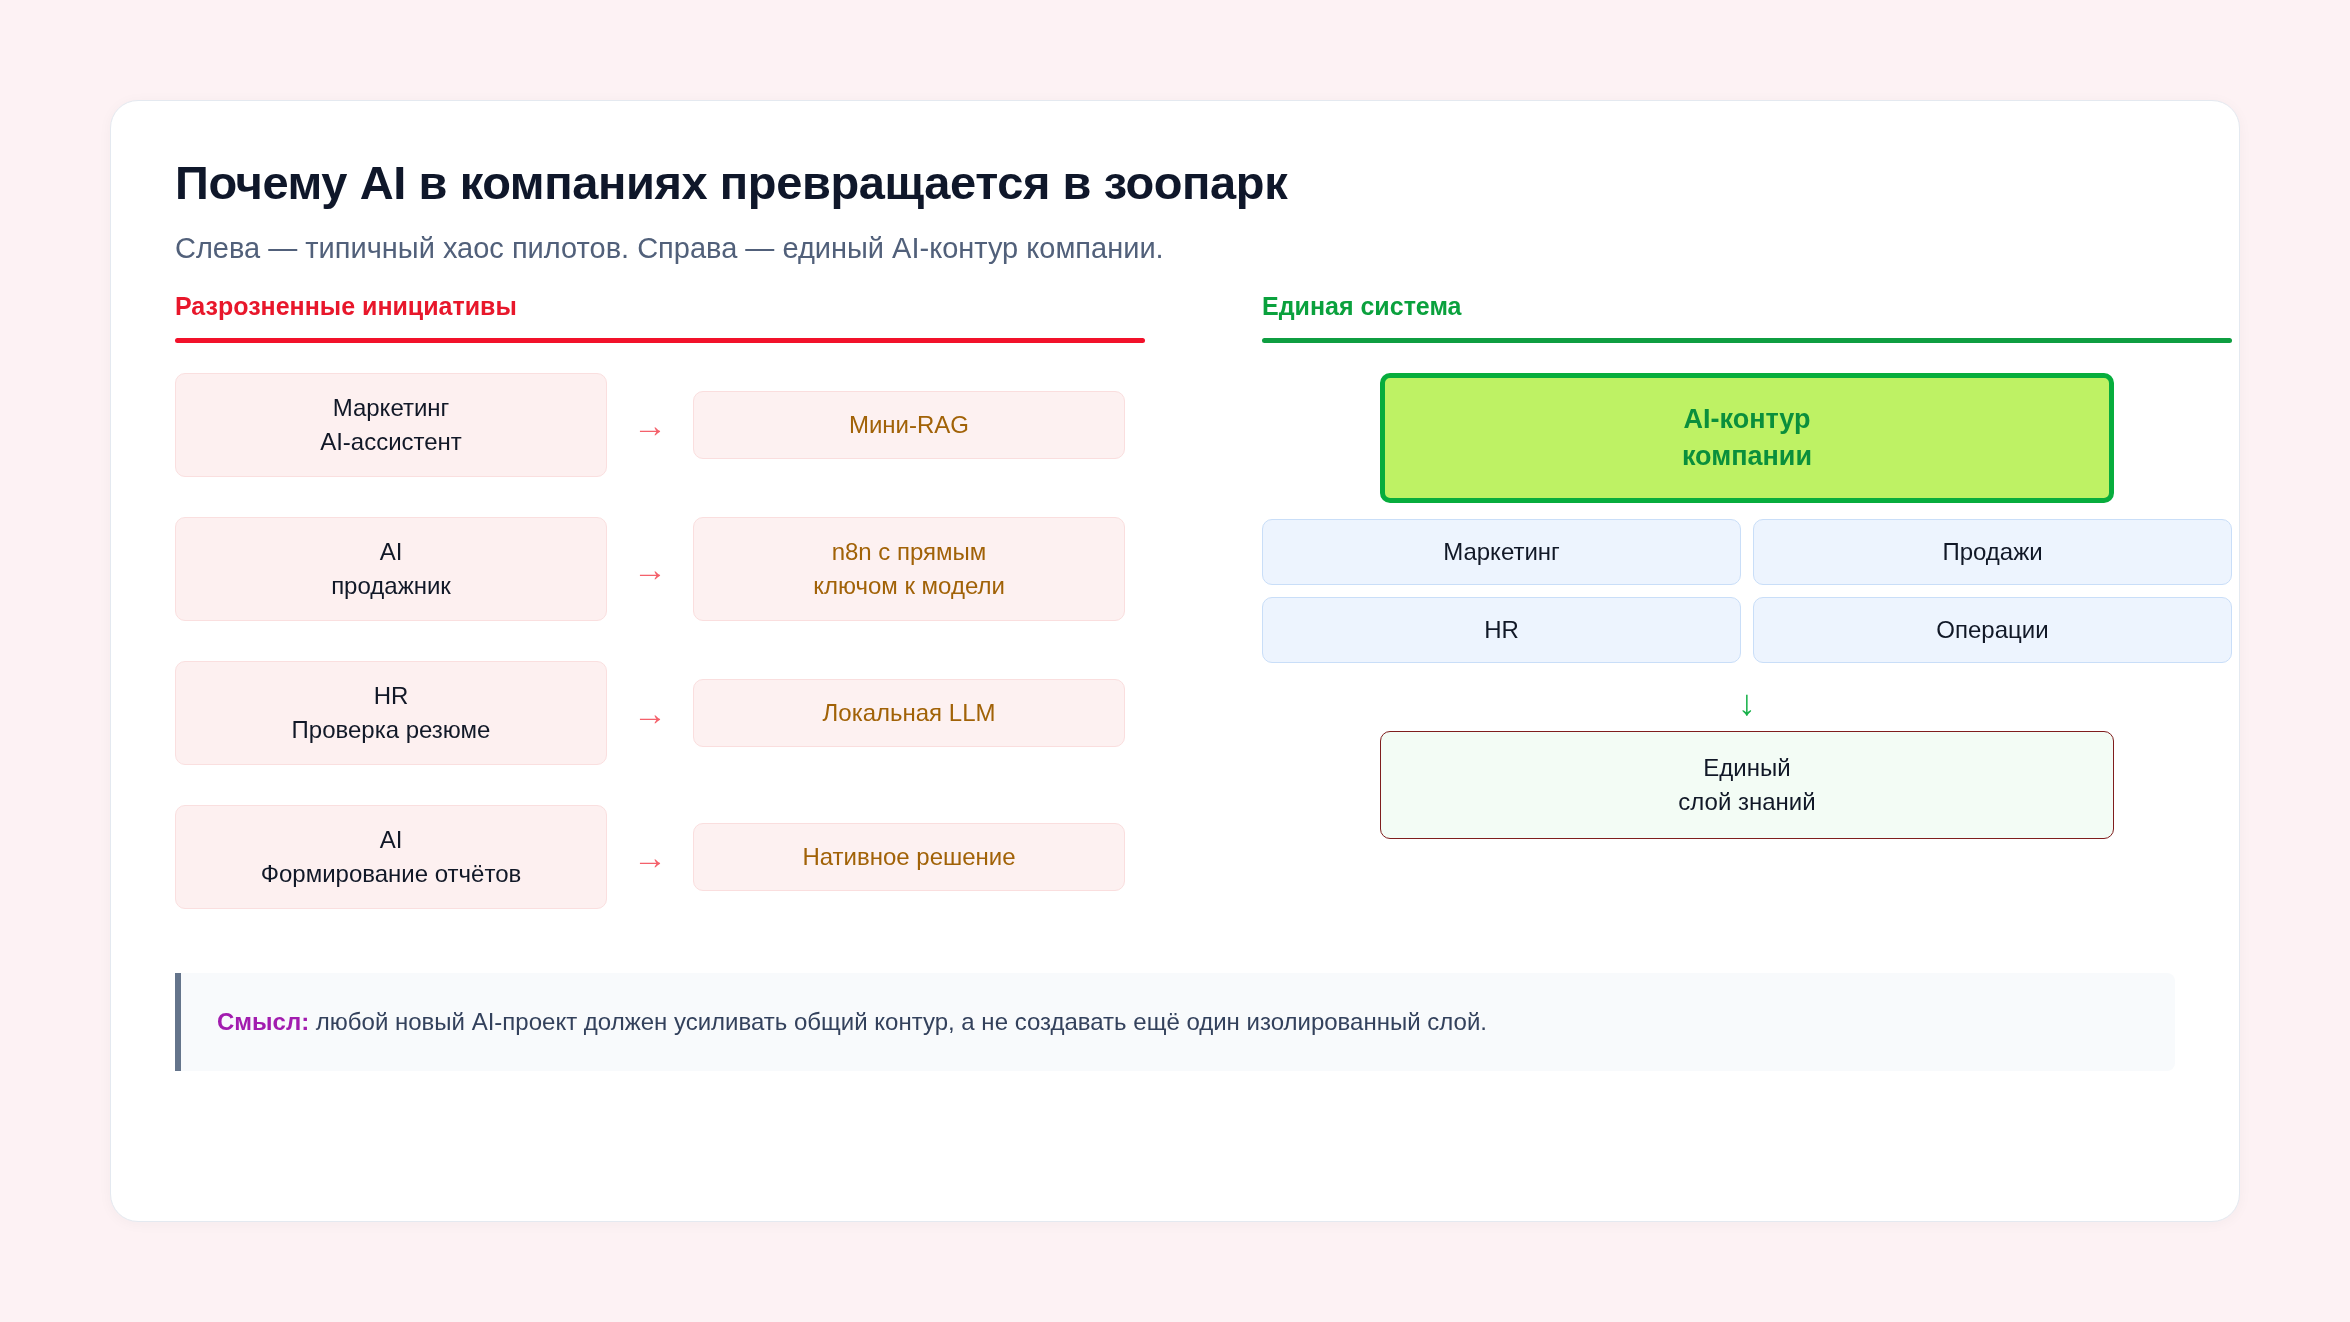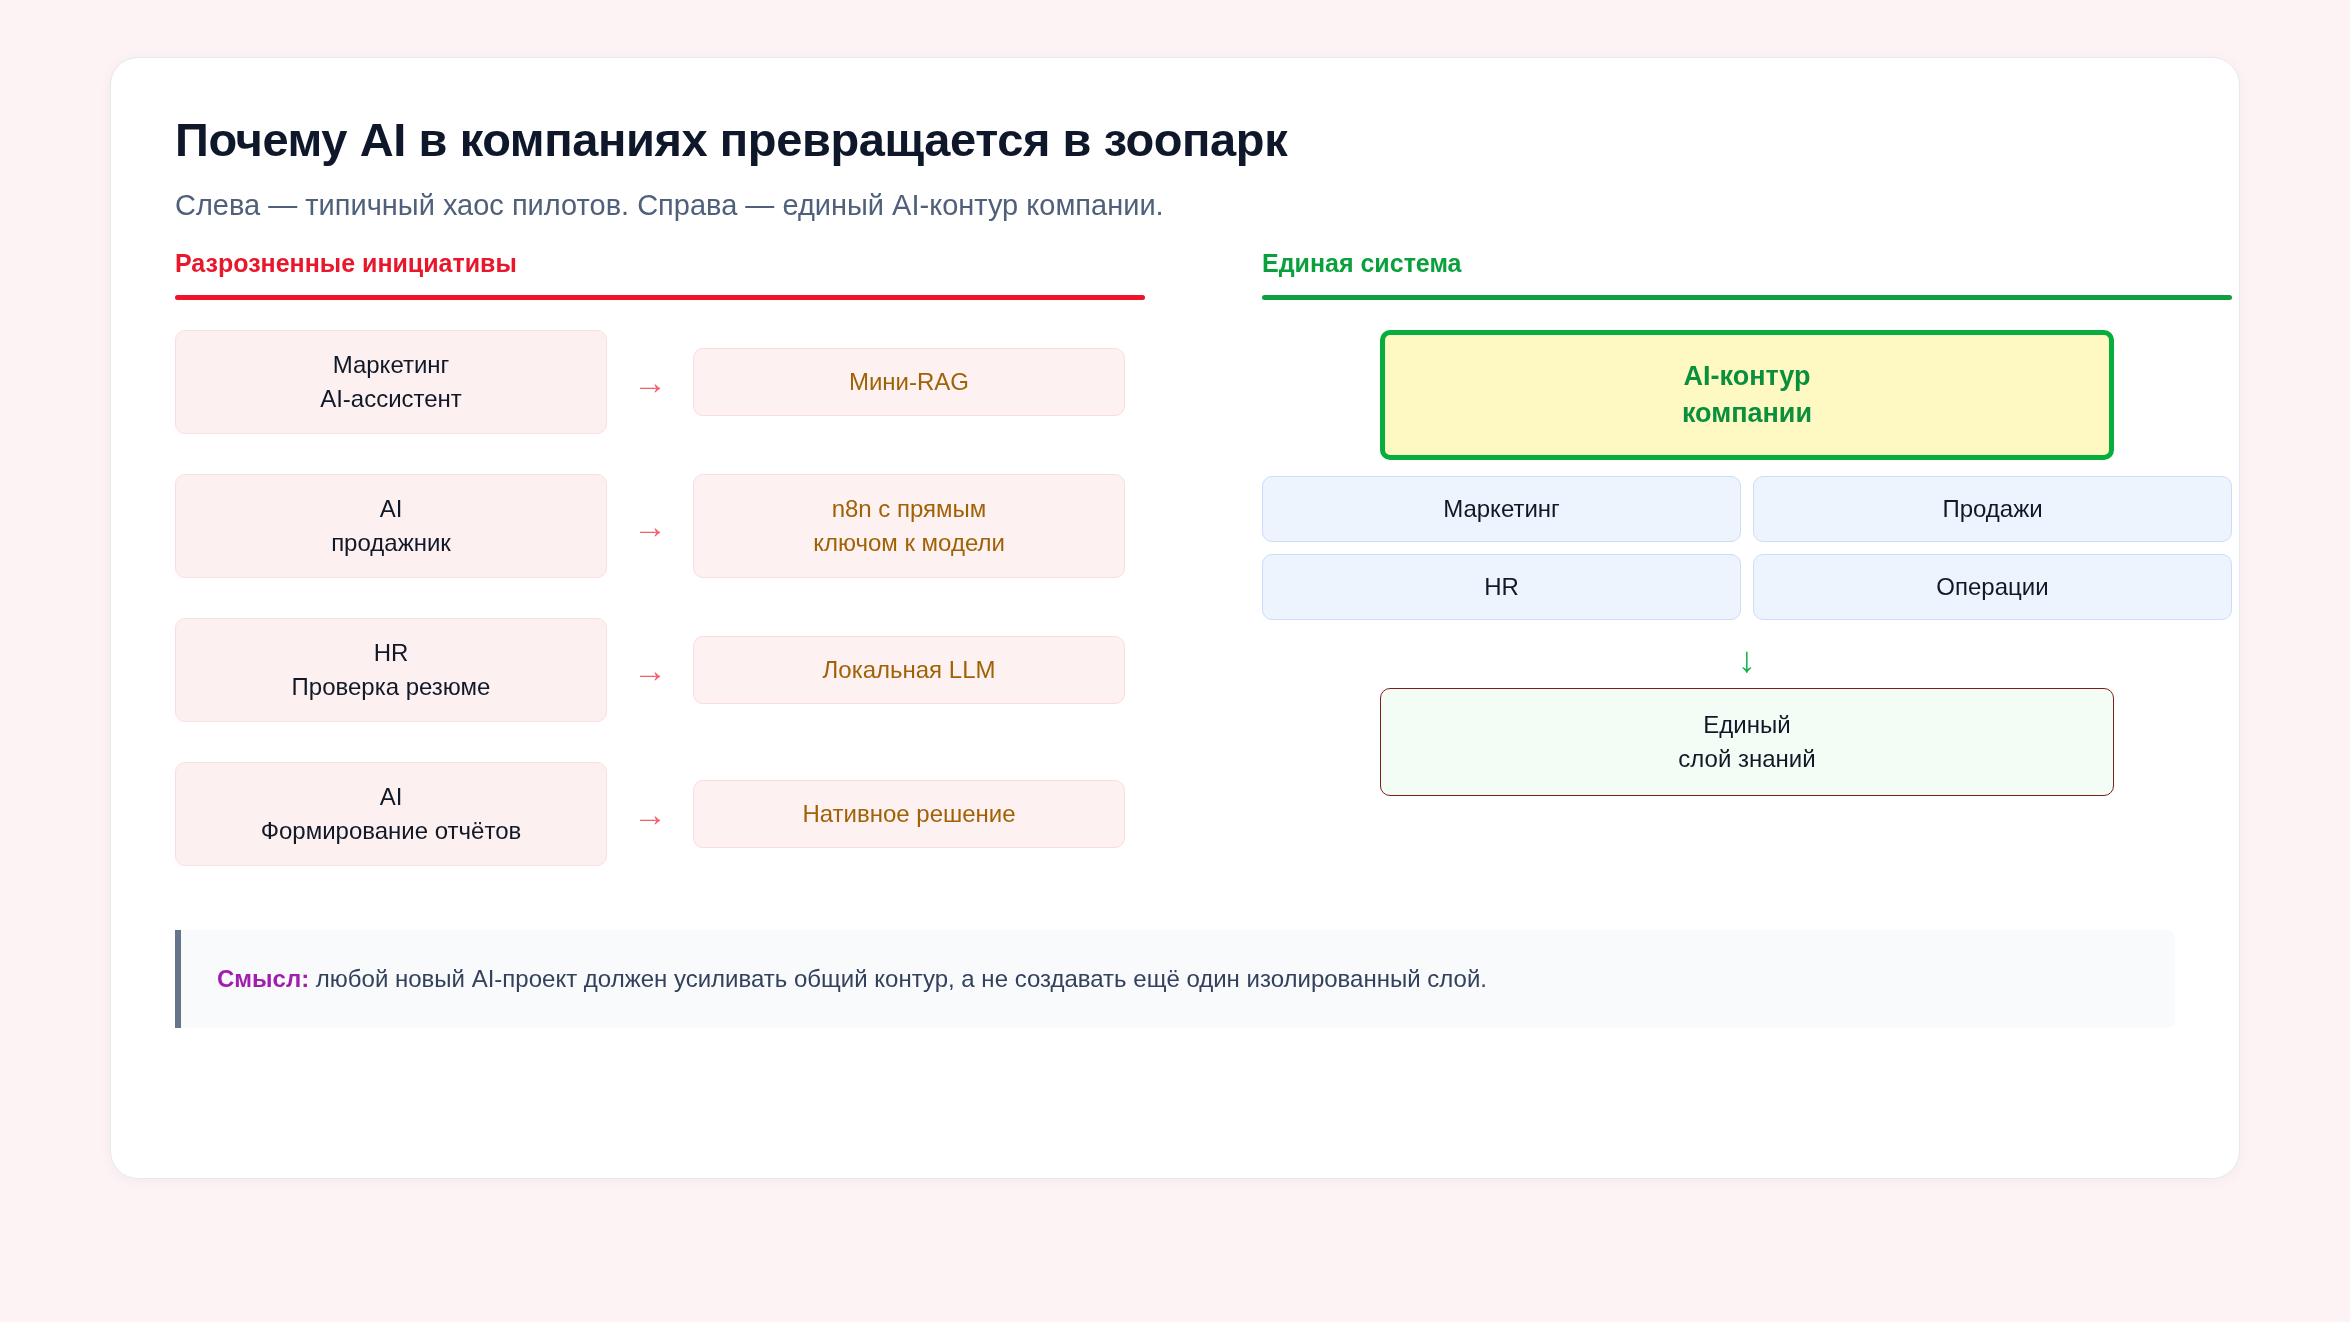--- a/index.html
+++ b/index.html
@@ -13,21 +13,21 @@
   body {
     background: #fdf2f4;
     font-family: "Liberation Sans", sans-serif;
     -webkit-font-smoothing: antialiased;
   }
 
   .page {
     width: 2175px;
     height: 1322px;
     position: relative;
-    padding: 57px 110px;
+    padding: 100px 110px;
   }
 
   .card {
     width: 2130px;
     height: 1122px;
     background: #ffffff;
     border: 1px solid #e4e9f0;
     border-radius: 28px;
     box-shadow: 0 2px 14px rgba(30, 41, 59, 0.04);
     padding: 56px 64px 0 64px;
@@ -129,21 +129,21 @@
     padding: 16px 12px;
   }
   .chaos-result.tall { min-height: 104px; }
 
   
   .unified { margin-top: 30px; }
 
   .hub-box {
     margin: 0 118px 0 118px;
     height: 130px;
-    background: #fef9c3;
+    background: #bef264;
     border: 5px solid #07ad3d;
     border-radius: 10px;
     display: flex;
     flex-direction: column;
     align-items: center;
     justify-content: center;
     text-align: center;
     color: #0a8f3c;
     font-weight: bold;
     font-size: 27px;

